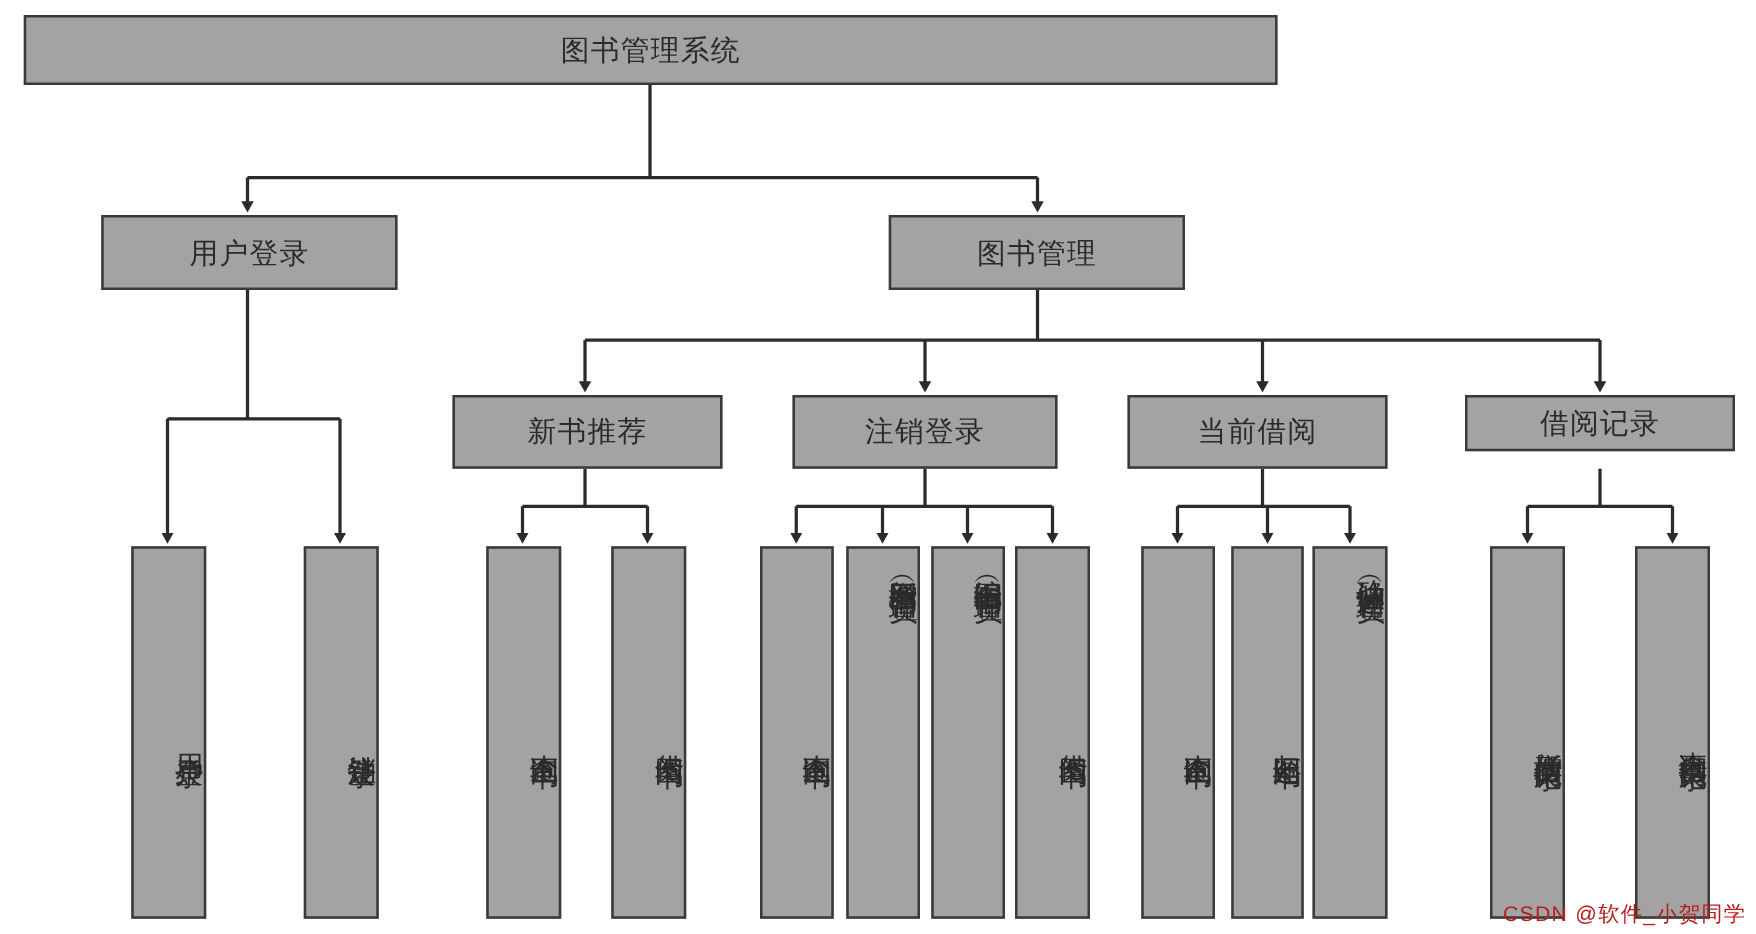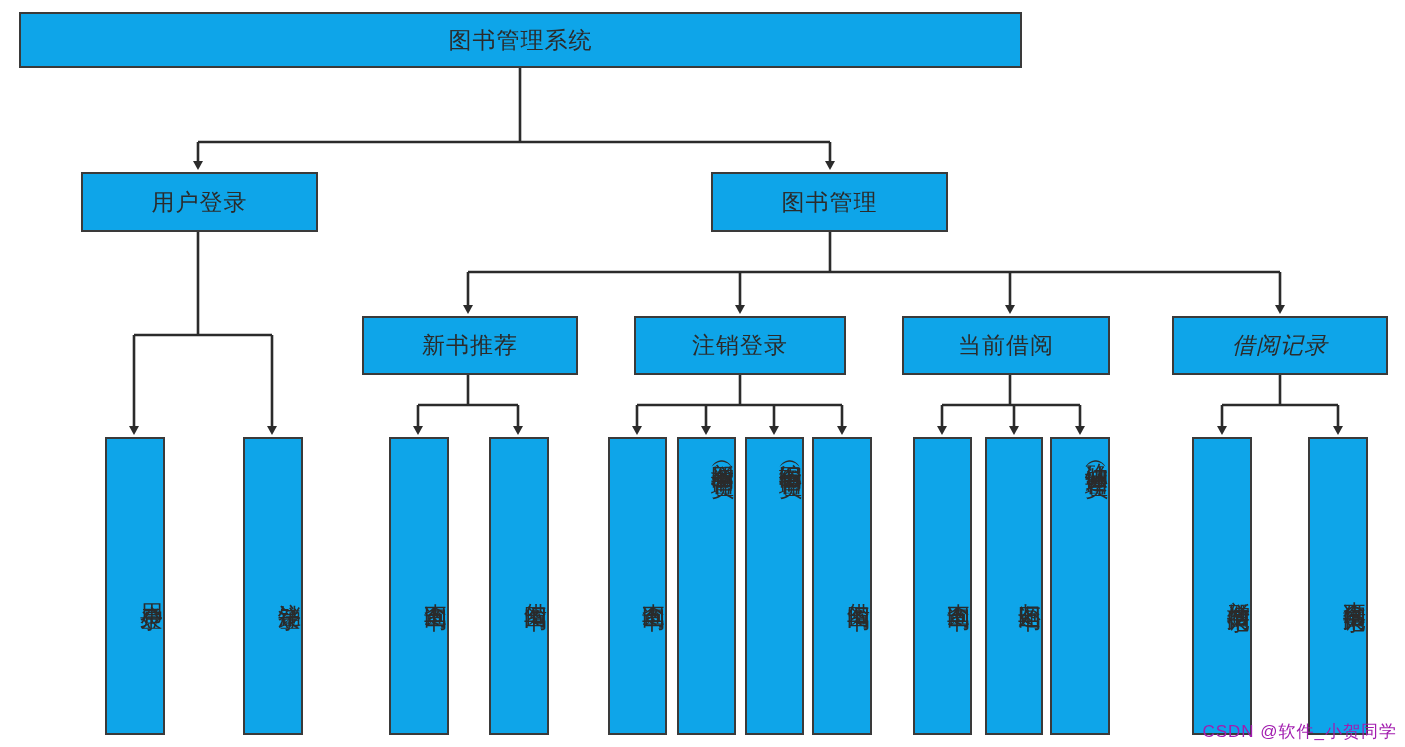--- a/index.html
+++ b/index.html
@@ -9,21 +9,21 @@
     font-family:"Liberation Sans","DejaVu Sans",sans-serif;
     overflow:hidden;
   }
   #stage{position:relative;width:1405px;height:747px;}
 
   svg#edges{position:absolute;left:0;top:0;width:1405px;height:747px;}
 
   .node{
     position:absolute;
     box-sizing:border-box;
-    background:#0ea5e9;
+    background:#a3a3a3;
     border:2px solid #3a3a3a;
     display:flex;
     align-items:center;
     justify-content:center;
     color:#2b2b2b;
   }
   .node.horiz{
     font-size:23px;
     letter-spacing:1px;
   }
@@ -45,21 +45,21 @@
     text-orientation:upright;
     line-height:1.0;
     letter-spacing:2px;
     display:block;
   }
   .watermark{
     position:absolute;
     right:8px;
     bottom:4px;
     font-size:17px;
-    color:#a21caf;
+    color:#b91c1c;
     letter-spacing:1px;
     white-space:nowrap;
     pointer-events:none;
   }
 </style>
 </head>
 <body>
 
 <div id="stage">
 
@@ -114,21 +114,21 @@
   </svg>
 
   <div class="node horiz" style="left:19px;top:12px;width:1003px;height:56px;">图书管理系统</div>
 
   <div class="node horiz" style="left:81px;top:172px;width:237px;height:60px;">用户登录</div>
   <div class="node horiz" style="left:711px;top:172px;width:237px;height:60px;">图书管理</div>
 
   <div class="node horiz" style="left:362px;top:316px;width:216px;height:59px;">新书推荐</div>
   <div class="node horiz" style="left:634px;top:316px;width:212px;height:59px;">注销登录</div>
   <div class="node horiz" style="left:902px;top:316px;width:208px;height:59px;">当前借阅</div>
-  <div class="node horiz" style="left:1172px;top:316px;width:216px;height:59px;font-style:italic;">借阅记录</div>
+  <div class="node horiz" style="left:1172px;top:316px;width:216px;height:45px;">借阅记录</div>
 
   <div class="node vert" style="left:105px;top:437px;width:60px;height:298px;">
     <span class="vlabel">用户登录</span>
   </div>
   <div class="node vert" style="left:243px;top:437px;width:60px;height:298px;">
     <span class="vlabel">注销登录</span>
   </div>
 
   <div class="node vert" style="left:389px;top:437px;width:60px;height:298px;">
     <span class="vlabel">查询图书</span>

